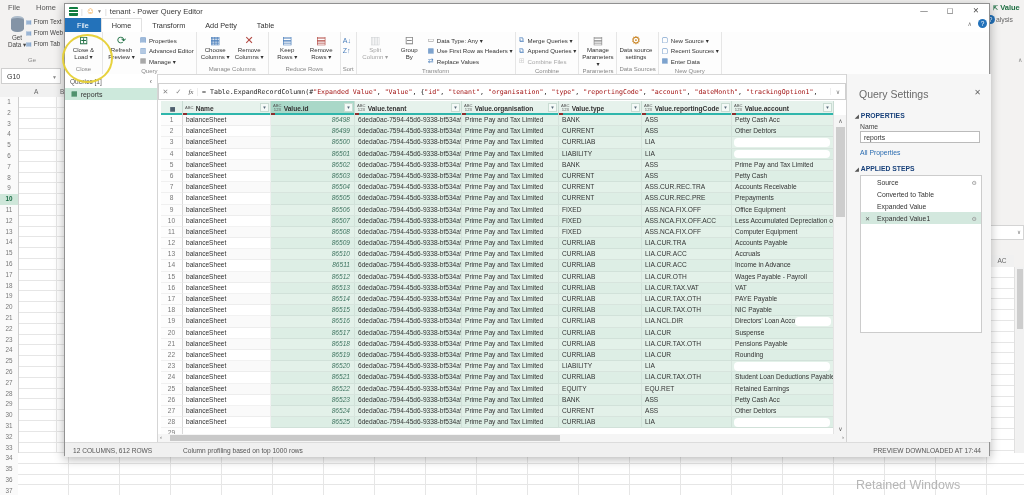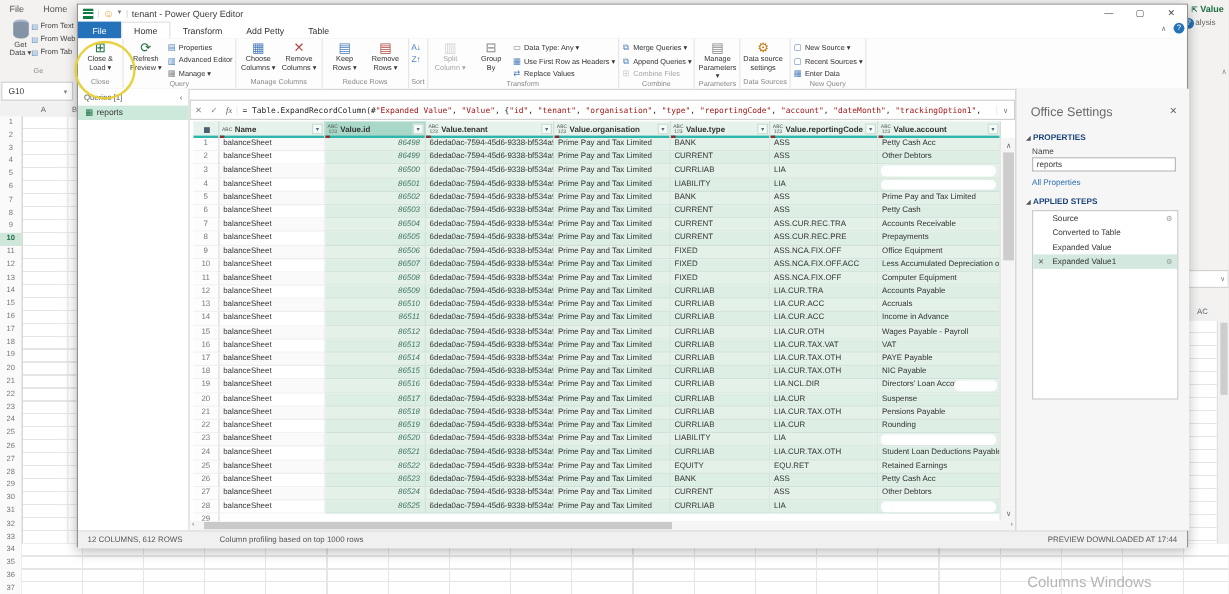--- a/index.html
+++ b/index.html
@@ -234,21 +234,21 @@
     <div class="xl-ribcol">∧</div>
     <div class="xl-fbar">
         <span class="fbc">∨</span>
       </div>
     <div class="xl-achead">AC</div>
     <div class="xl-rgrid"></div>
     <div class="xl-vscroll">
         <div class="vth"></div>
       </div>
   </div>
-  <div class="xl-watermark">Columns Windows</div>
+  <div class="xl-watermark">Retained Windows</div>
 
   <div class="pq">
     <div class="pq-title">
       <div class="xllogo"></div>
       <span class="tsep">|</span>
       <span class="smiley">☺</span>
       <span class="tcaret">▼</span>
       <span class="tsep">|</span>
       <span>tenant - Power Query Editor</span>
     </div>
@@ -794,21 +794,21 @@
       <div class="vth"></div>
       <div class="dn">∨</div>
     </div>
     <div class="hscroll">
       <div class="lt">‹</div>
       <div class="hth"></div>
       <div class="rt">›</div>
     </div>
 
     <div class="qs">
-      <div class="qs-title">Office Settings</div>
+      <div class="qs-title">Query Settings</div>
       <div class="qs-close">✕</div>
       <div class="qs-sec sec-props"><span class="tri">◢</span><span>PROPERTIES</span></div>
       <div class="qs-namelbl">Name</div>
       <div class="qs-input">reports</div>
       <div class="qs-link">All Properties</div>
       <div class="qs-sec sec-steps"><span class="tri">◢</span><span>APPLIED STEPS</span></div>
       <div class="qs-steps" id="qs-steps">
           <div class="step">
             <span>Source</span>
             <span class="gear">⚙</span>

